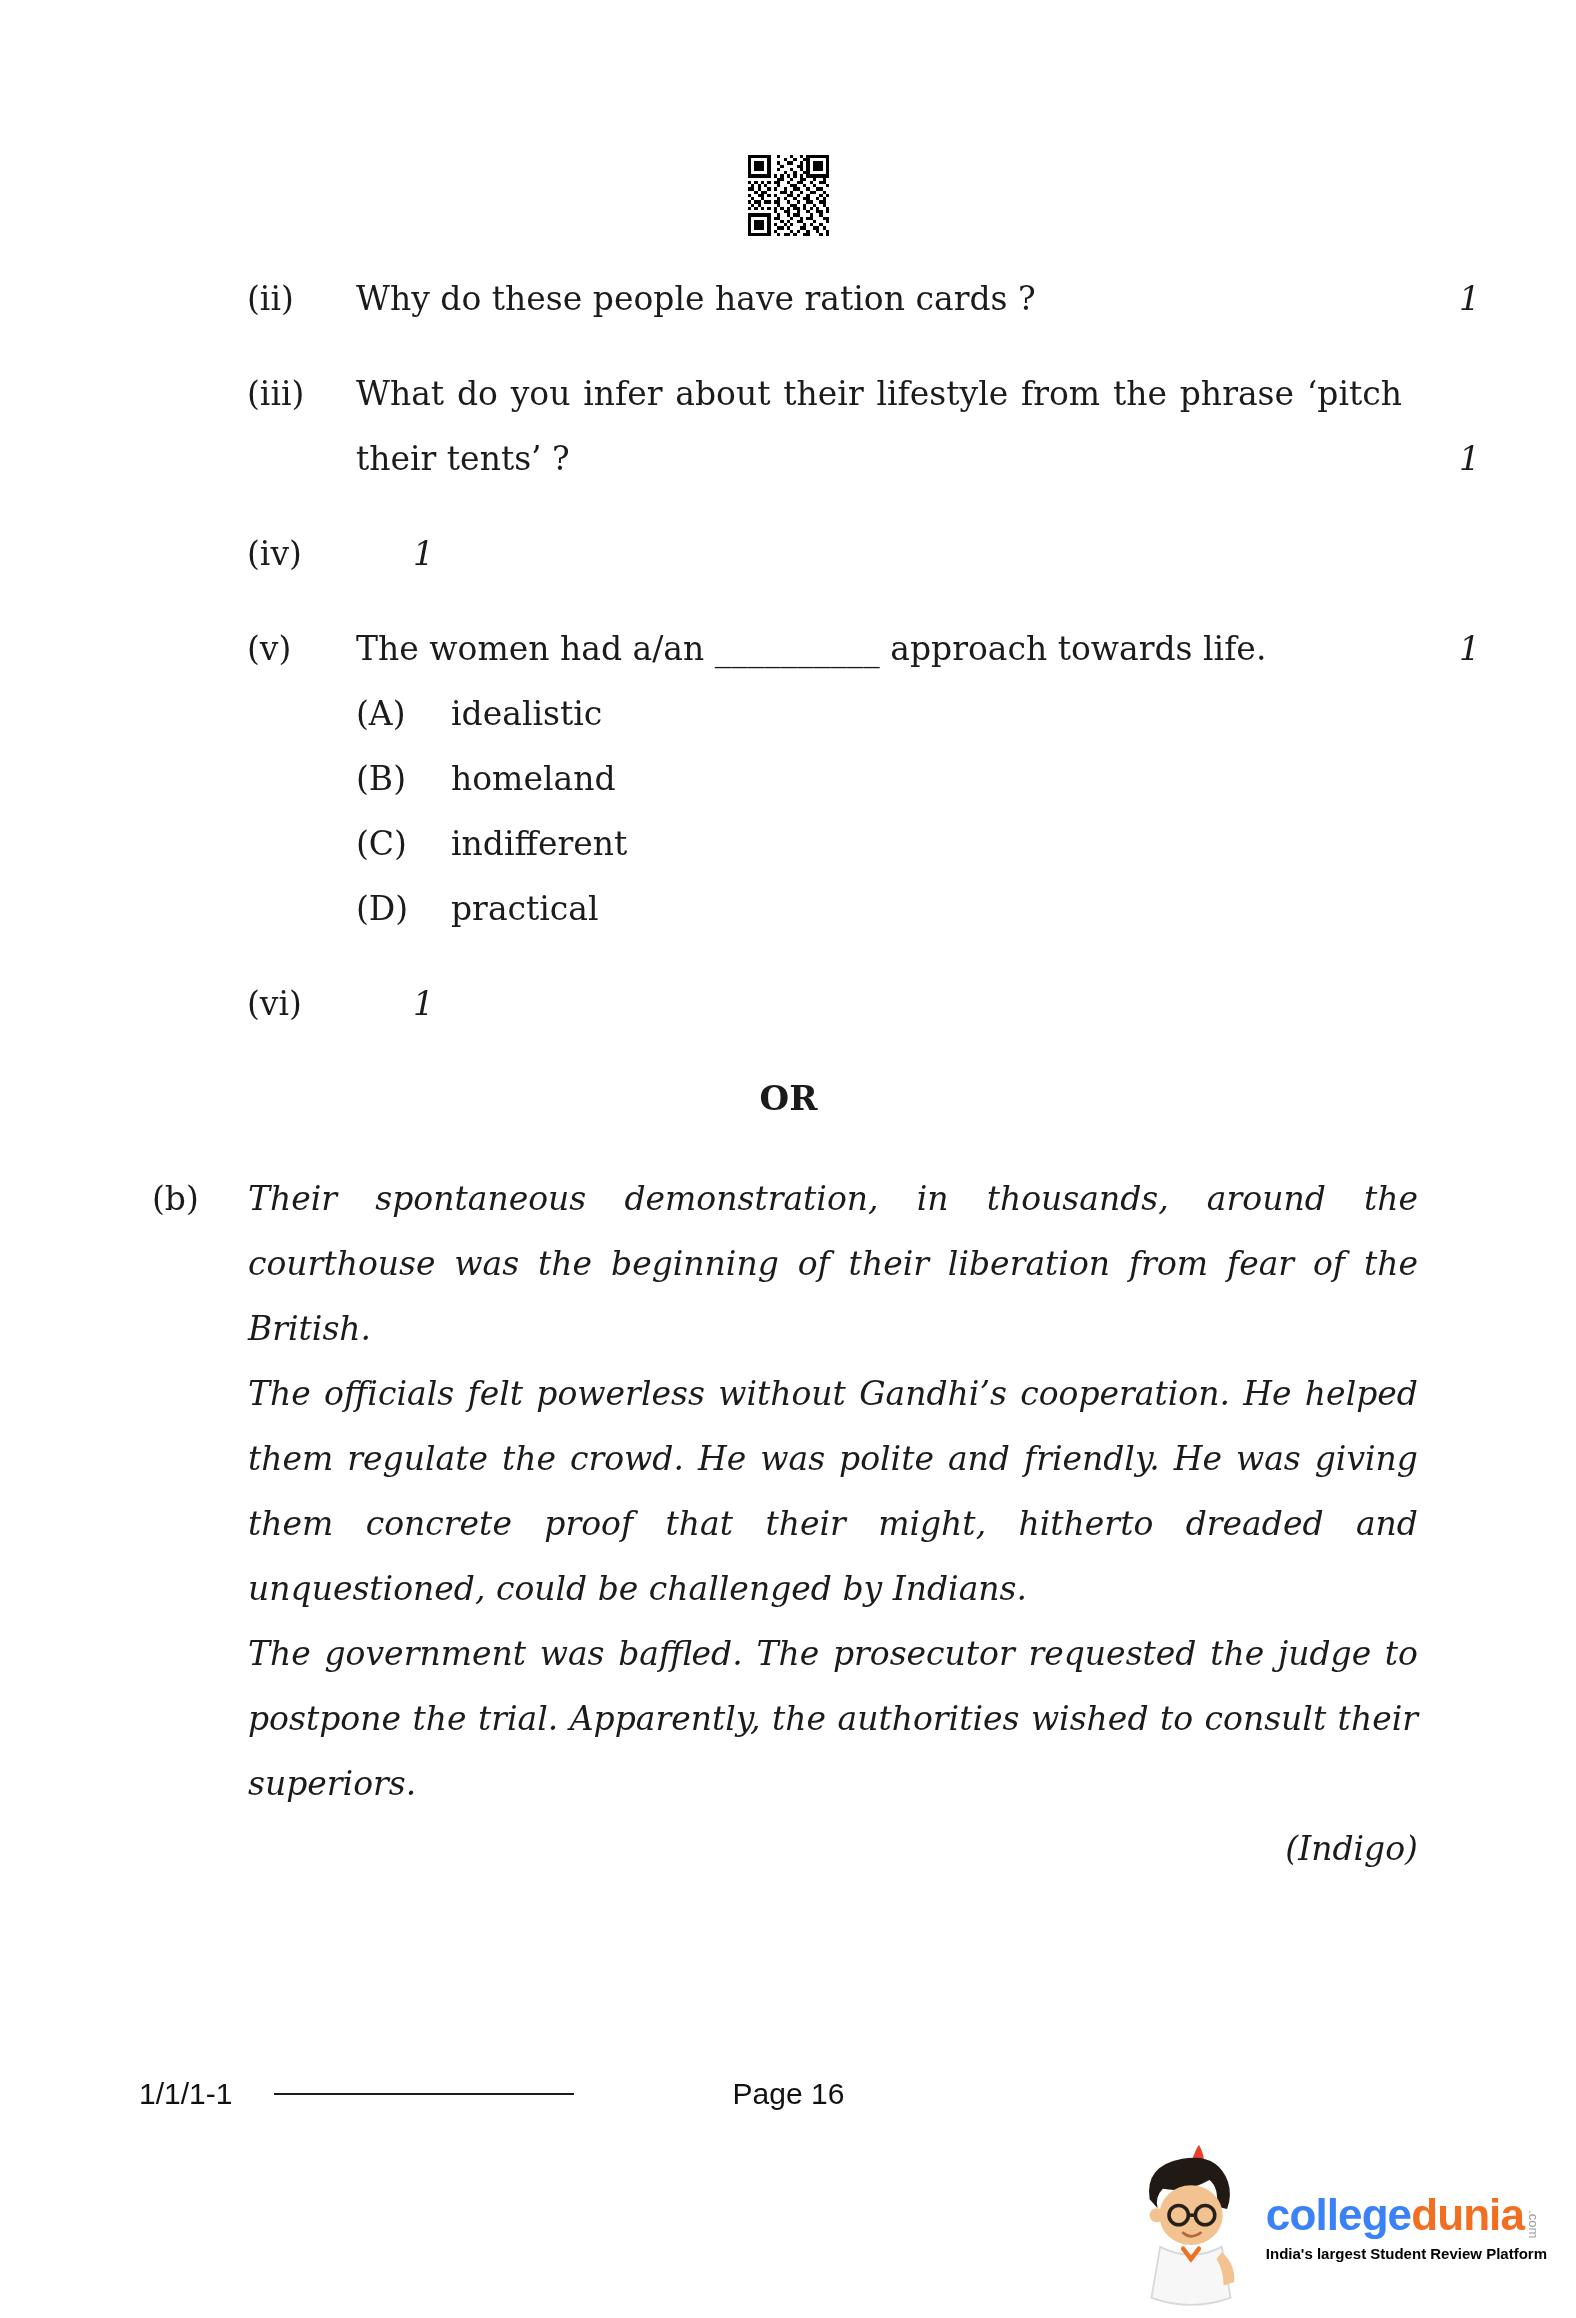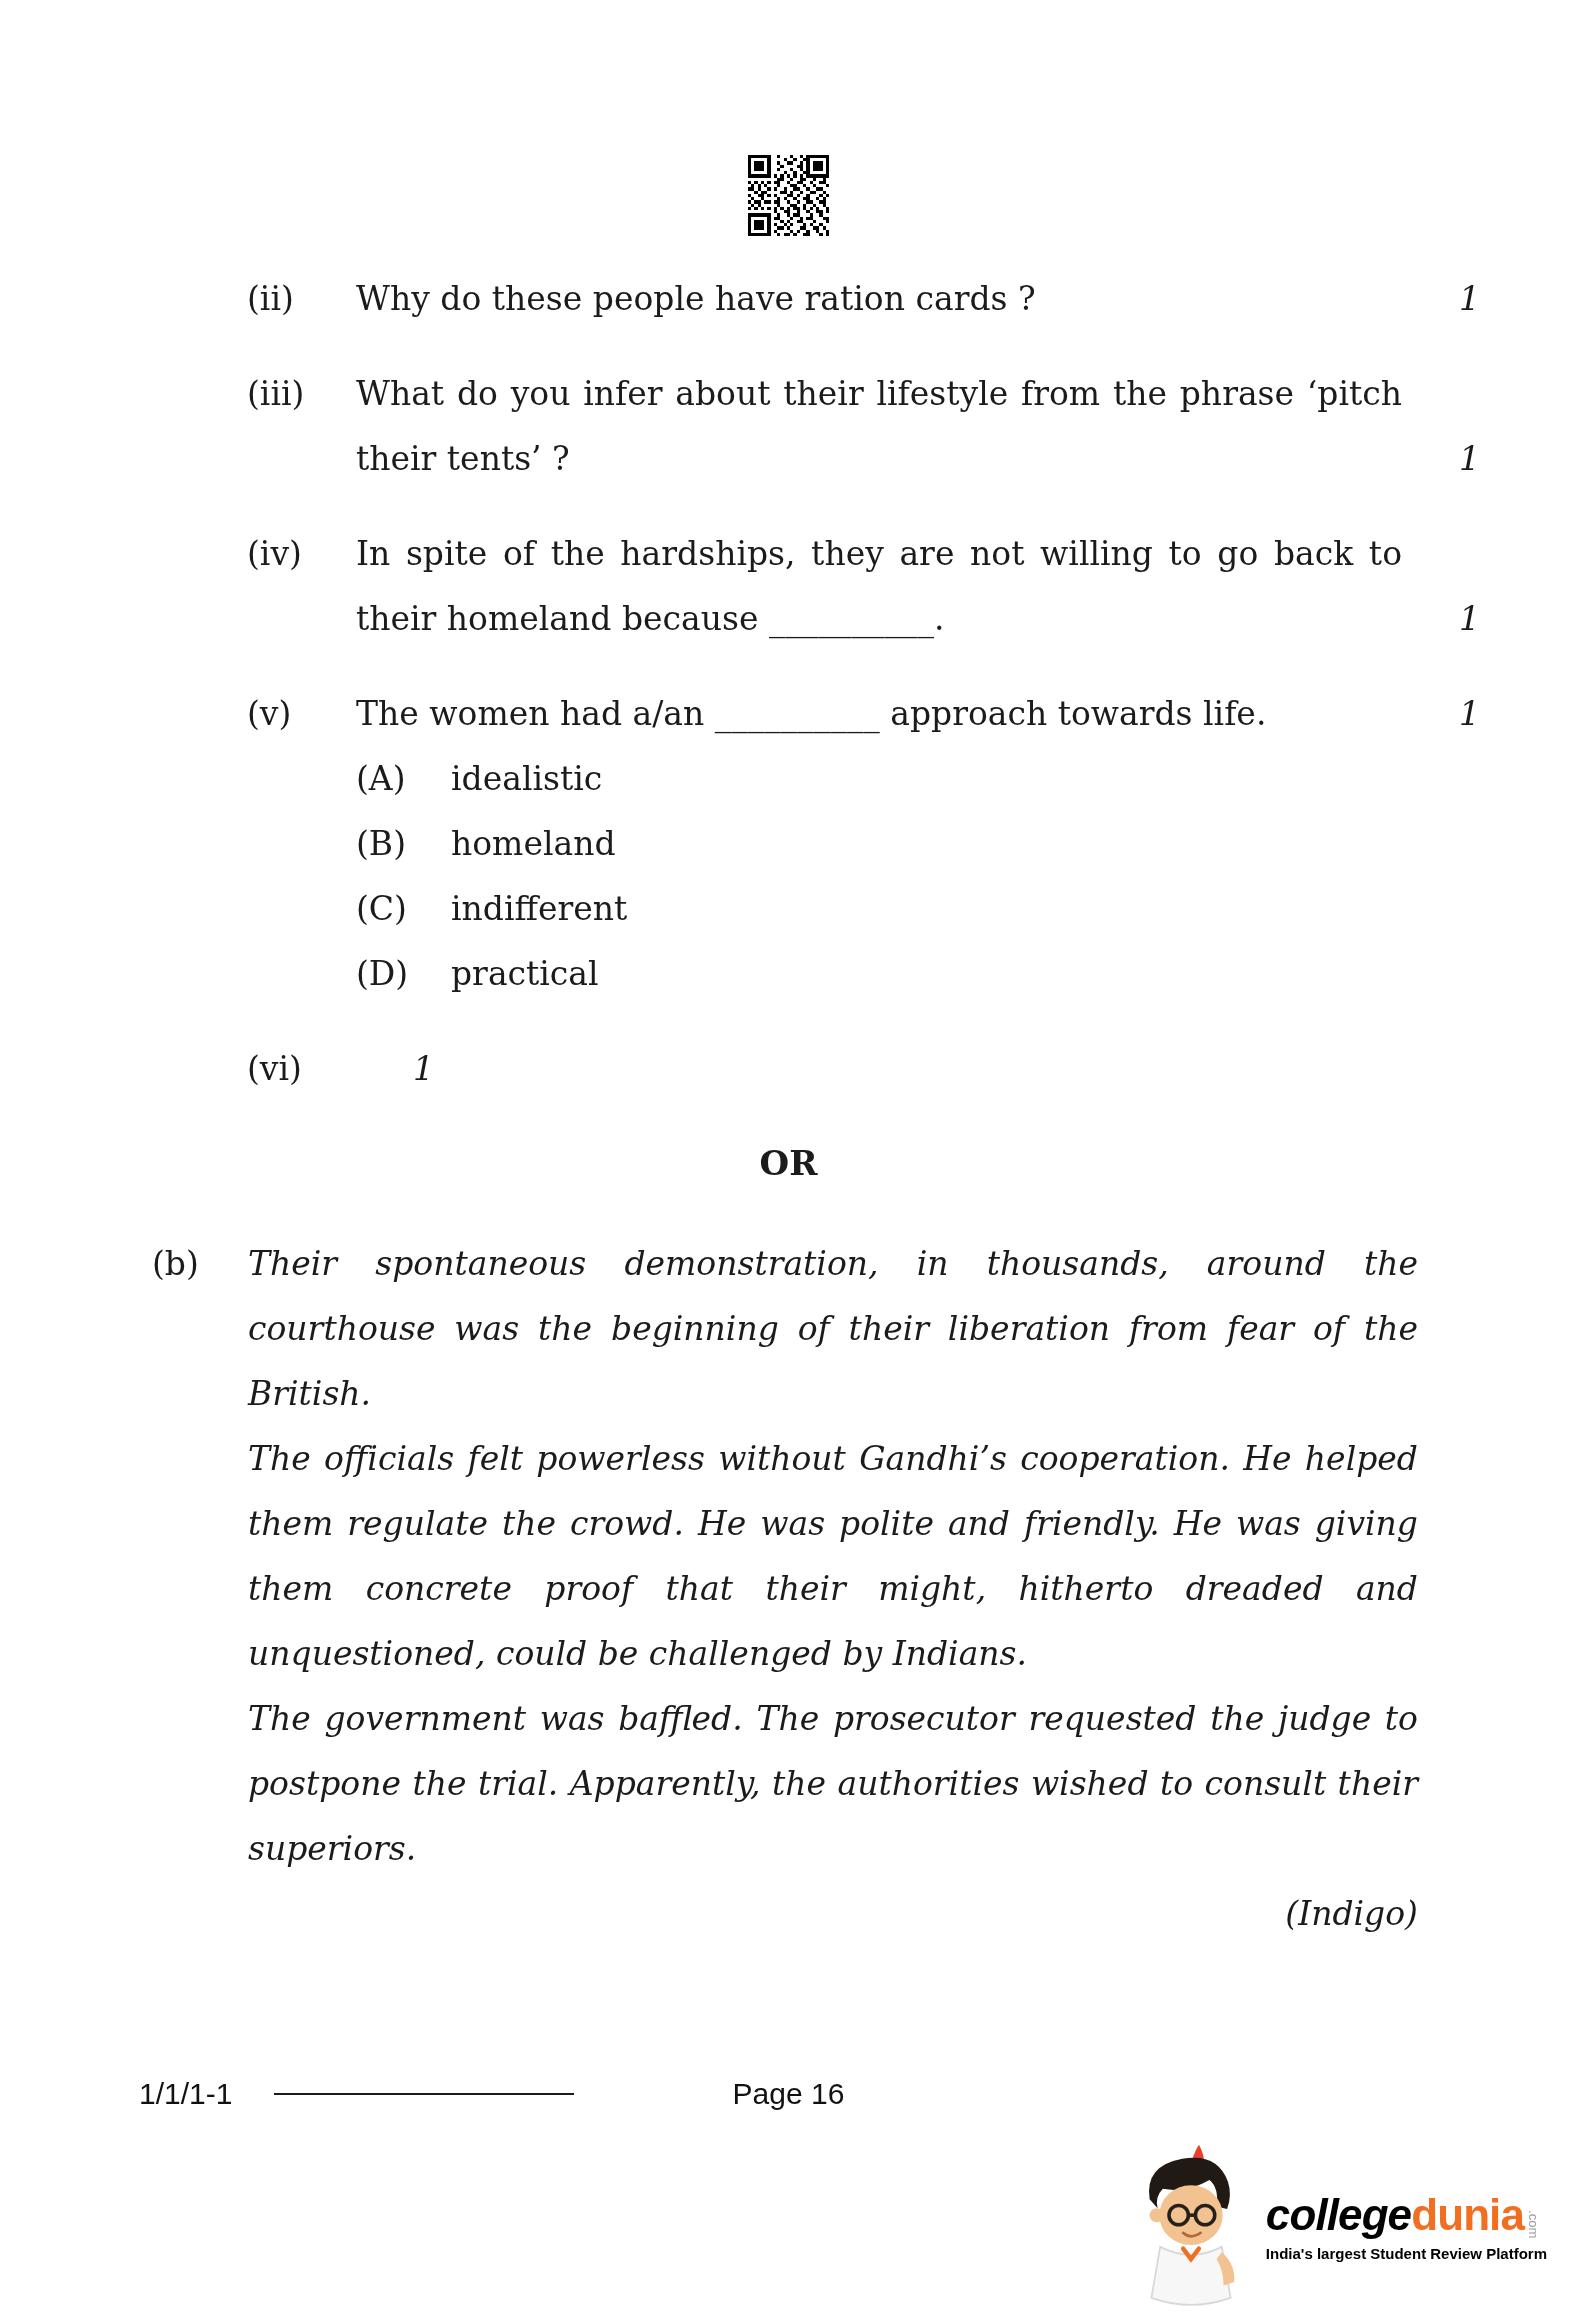--- a/index.html
+++ b/index.html
@@ -101,21 +101,21 @@
   .logo-text { display: flex; flex-direction: column; }
   .brand-line {
     display: flex;
     align-items: flex-end;
     font-family: "Liberation Sans", sans-serif;
     font-weight: 700;
     font-size: 44px;
     letter-spacing: -0.9px;
     line-height: 46px;
   }
-  .brand-college { color: #000000; font-style: italic; }
+  .brand-college { color: #3b82f6; }
   .brand-dunia { color: #f26f21; }
   .brand-tld {
     writing-mode: vertical-rl;
     font-size: 13.2px;
     font-weight: 400;
     color: #9a9a9a;
     letter-spacing: 0;
     margin-left: 2.6px;
     line-height: 13.2px;
   }
@@ -155,23 +155,20 @@
     <div class="q-row marks-bottom">
       <div class="q-num">(iii)</div>
       <div class="q-body">
         <div class="q-text">What do you infer about their lifestyle from the phrase ‘pitch their tents’ ?</div>
       </div>
       <div class="q-marks">1</div>
     </div>
 
     <div class="q-row marks-bottom">
       <div class="q-num">(iv)</div>
-      <div class="q-body">
-        <div class="q-text">In spite of the hardships, they are not willing to go back to their homeland because __________.</div>
-      </div>
       <div class="q-marks">1</div>
     </div>
 
     <div class="q-row">
       <div class="q-num">(v)</div>
       <div class="q-body">
         <div class="q-text">The women had a/an __________ approach towards life.</div>
         <div class="options">
           <div class="option">
             <span class="opt-label">(A)</span>

